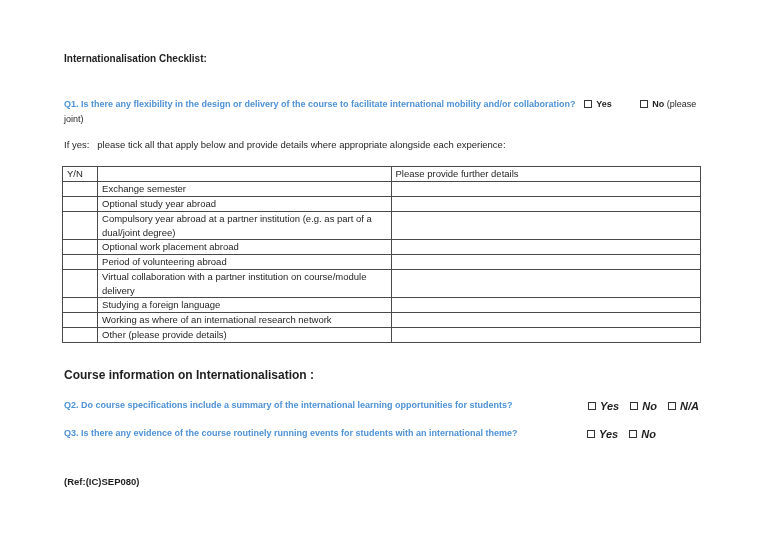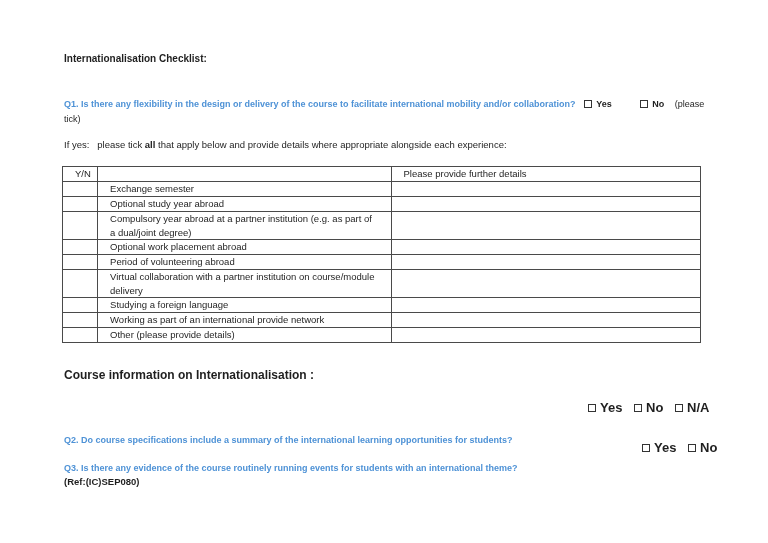--- a/index.html
+++ b/index.html
@@ -1,68 +1,68 @@
 <!DOCTYPE html>
 <html><head>
 <meta charset="utf-8">
 <style>
   html,body{margin:0;padding:0;background:#fff;}
   .page{
     position:relative;width:768px;height:543px;background:#ffffff;
     font-family:"Liberation Sans",sans-serif;color:#1f1f1f;overflow:hidden;
   }
   .abs{position:absolute;}
-  .bold{font-weight:bold;}
+  .bold{font-weight:normal;}
   .heading{top:49px;left:64px;font-size:10px;font-weight:bold;line-height:19px;}
-  .q-blue{color:#4e92d6;font-weight:bold;margin-top:35px;}
+  .q-blue{color:#4e92d6;font-weight:bold;}
   .q1-block{top:97px;left:64px;width:680px;font-size:9px;line-height:15px;}
   .q1-line1{white-space:nowrap;}
   .chk{display:inline-block;width:6px;height:6px;border:1px solid #333;background:#fff;
        vertical-align:middle;position:relative;top:-1px;margin-right:4px;}
   .opt{font-weight:bold;color:#1f1f1f;}
   .ifyes{top:139px;left:64px;font-size:9.5px;}
   table.grid{
     top:166px;left:62px;width:639px;position:absolute;border-collapse:collapse;
     font-size:9.5px;table-layout:fixed;
   }
   table.grid td,table.grid th{
-    border:1px solid #4a4a4a;padding:0 12px;line-height:13.5px;height:14px;
+    border:1px solid #4a4a4a;padding:0 4px;line-height:13.5px;height:14px;
     font-weight:normal;text-align:left;vertical-align:middle;overflow:hidden;
   }
   .col-yn{width:35px;}
   .col-act{width:293px;}
   .col-det{width:309px;}
   .section2{top:368px;left:64px;font-size:12px;font-weight:bold;}
   .qrow{left:0;width:707px;height:16px;}
   .q2{top:400px;}
   .q3{top:428px;}
   .qrow .qtext{position:absolute;left:64px;top:0;font-size:9px;white-space:nowrap;}
-  .optgroup{position:absolute;top:0;font-size:13px;white-space:nowrap;}
+  .optgroup{position:absolute;top:0;font-size:11px;white-space:nowrap;font-style:italic;}
   .optgroup .opt{margin-right:8px;}
   .q2 .optgroup{left:588px;}
-  .q3 .optgroup{left:642px;margin-top:12px;}
+  .q3 .optgroup{left:587px;}
   .ref{top:476px;left:64px;font-size:9.5px;font-weight:bold;}
 </style>
 </head>
 <body>
 
 <div class="page">
 
   <div class="abs heading">
     <div>Internationalisation Checklist:</div>
   </div>
 
   <div class="abs q1-block">
     <div class="q1-line1">
       <span class="q-blue">Q1. Is there any flexibility in the design or delivery of the course to facilitate international mobility and/or collaboration?</span>
       <span style="margin-left:6px;"><span class="chk"></span><span class="opt">Yes</span></span>
       <span style="margin-left:26px;"><span class="chk"></span><span class="opt">No</span></span>
-      <span style="margin-left:8px;">(please</span>
+      <span style="">(please</span>
     </div>
-    <div>tick)</div>
+    <div>joint)</div>
   </div>
 
   <div class="abs ifyes"><span>If yes:&nbsp;&nbsp; please tick </span><span class="bold">all</span><span> that apply below and provide details where appropriate alongside each experience:</span></div>
 
   <table class="grid">
     <colgroup>
         <col class="col-yn">
         <col class="col-act">
         <col class="col-det">
       </colgroup>
@@ -102,21 +102,21 @@
       <td>Virtual collaboration with a partner institution on course/module delivery</td>
       <td></td>
     </tr>
     <tr>
       <td></td>
       <td>Studying a foreign language</td>
       <td></td>
     </tr>
     <tr>
       <td></td>
-      <td>Working as part of an international provide network</td>
+      <td>Working as where of an international research network</td>
       <td></td>
     </tr>
     <tr>
       <td></td>
       <td>Other (please provide details)</td>
       <td></td>
     </tr>
   </tbody>
     </table>
 

